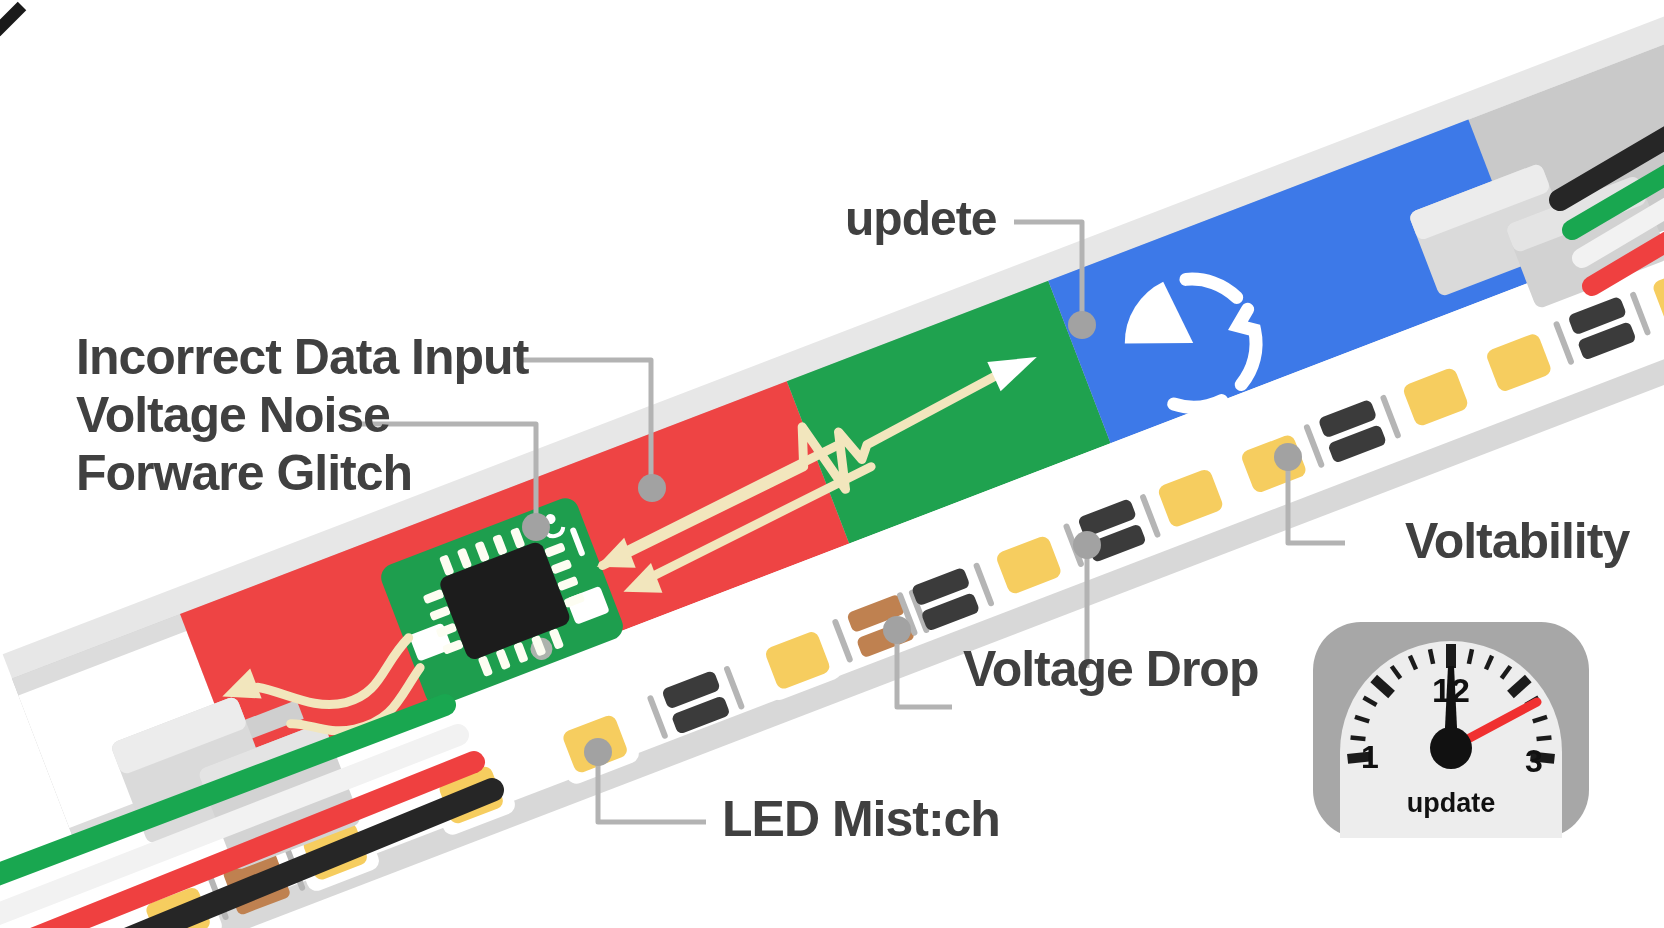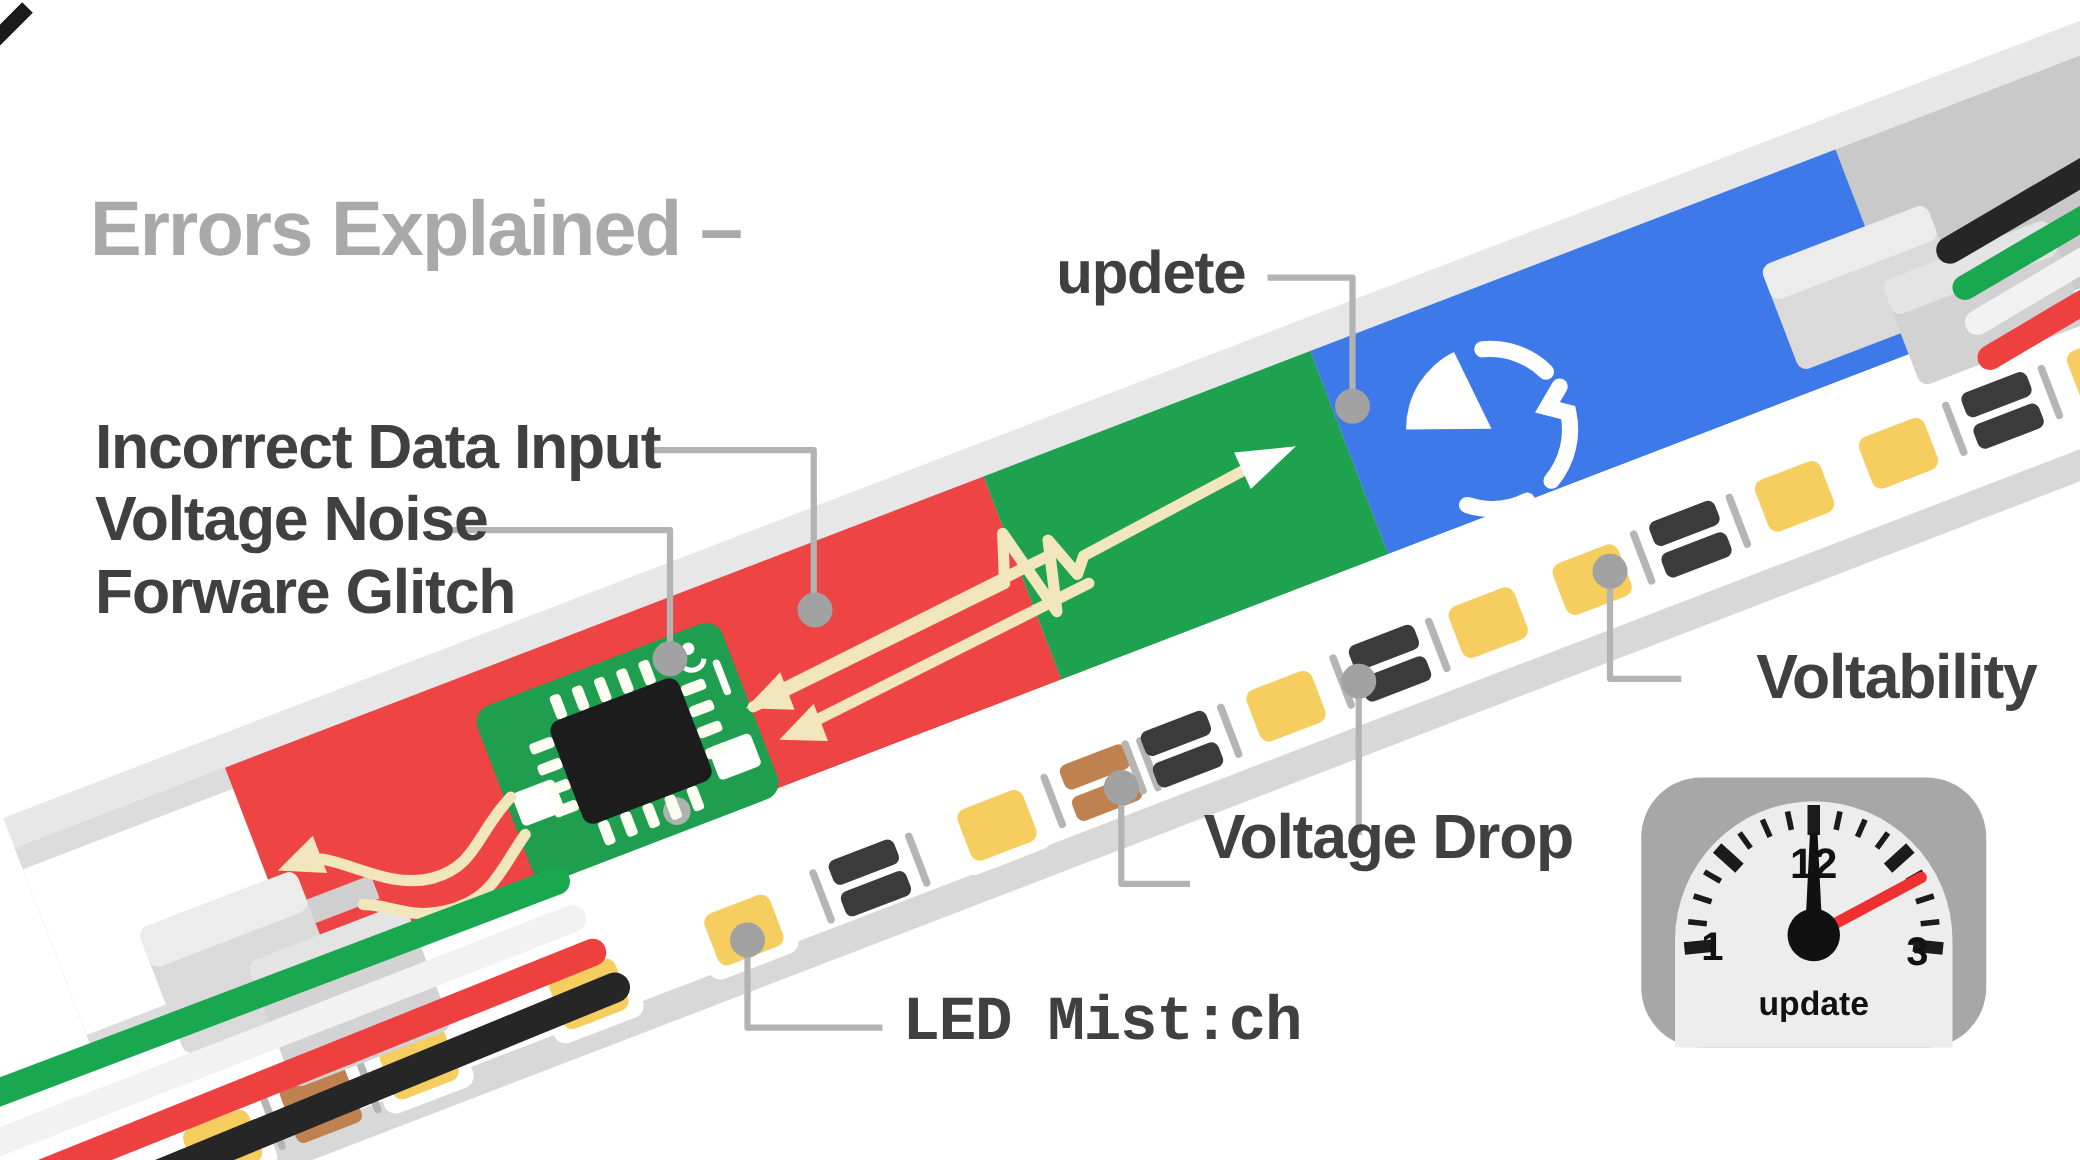--- a/index.html
+++ b/index.html
@@ -12,21 +12,21 @@
     position:absolute;left:72px;top:58px;font-weight:700;font-size:62px;line-height:84px;
     color:#A9A9A9;letter-spacing:-1.5px;white-space:nowrap;
   }
   .callout{font-size:50px;line-height:46px;}
   #label-incorrect{left:76px;top:334px;}
   #label-signal{left:76px;top:392px;}
   #label-forware{left:76px;top:450px;}
   #label-updete{left:845px;top:196px;font-size:48px;}
   #label-voltability{left:1405px;top:518px;}
   #label-voltagedrop{left:963px;top:646px;}
-  #label-ledmismatch{left:722px;top:796px;font-family:Liberation Mono, monospace;}
+  #label-ledmismatch{left:722px;top:796px;}
   svg{position:absolute;left:0;top:0;}
 </style>
 </head>
 <body>
 
 <svg id="art" width="1664" height="928" viewBox="0 0 1664 928">
 
   <path d="M -4 32 L 22 6" stroke="#1a1a1a" stroke-width="12"></path>
 
   <g transform="translate(40,640) rotate(-21)">
@@ -295,21 +295,21 @@
     <text x="1370" y="768" font-size="32" font-weight="bold" fill="#111" text-anchor="middle">1</text>
     <text x="1534" y="772" font-size="32" font-weight="bold" fill="#111" text-anchor="middle">3</text>
     <path d="M 1451 748 L 1537 702" stroke-width="9" stroke-linecap="round" stroke="#F03030"></path>
     <polygon points="1444,748 1458,748 1454,666 1448,666" fill="#111"></polygon>
     <circle cx="1451" cy="748" r="21" fill="#111"></circle>
     <text x="1451" y="812" font-size="27" font-weight="bold" fill="#111" text-anchor="middle">update</text>
   </g>
 </svg>
 
 <div id="title"><br>
-<span>Errors Explained –</span></div>
+</div>
 
 <div class="lbl callout" id="label-incorrect">Incorrect Data Input</div>
 <div class="lbl callout" id="label-signal">Voltage Noise</div>
 <div class="lbl callout" id="label-forware">Forware Glitch</div>
 <div class="lbl callout" id="label-updete">updete</div>
 <div class="lbl callout" id="label-voltability">Voltability</div>
 <div class="lbl callout" id="label-voltagedrop">Voltage Drop</div>
 <div class="lbl callout" id="label-ledmismatch">LED Mist:ch</div>
 
 </body></html>

